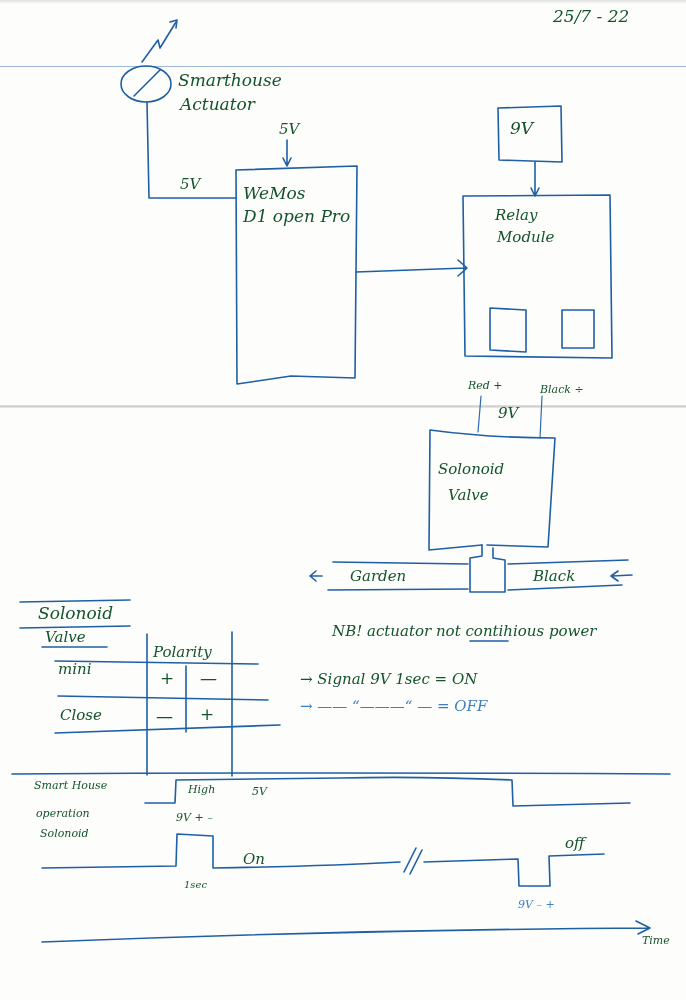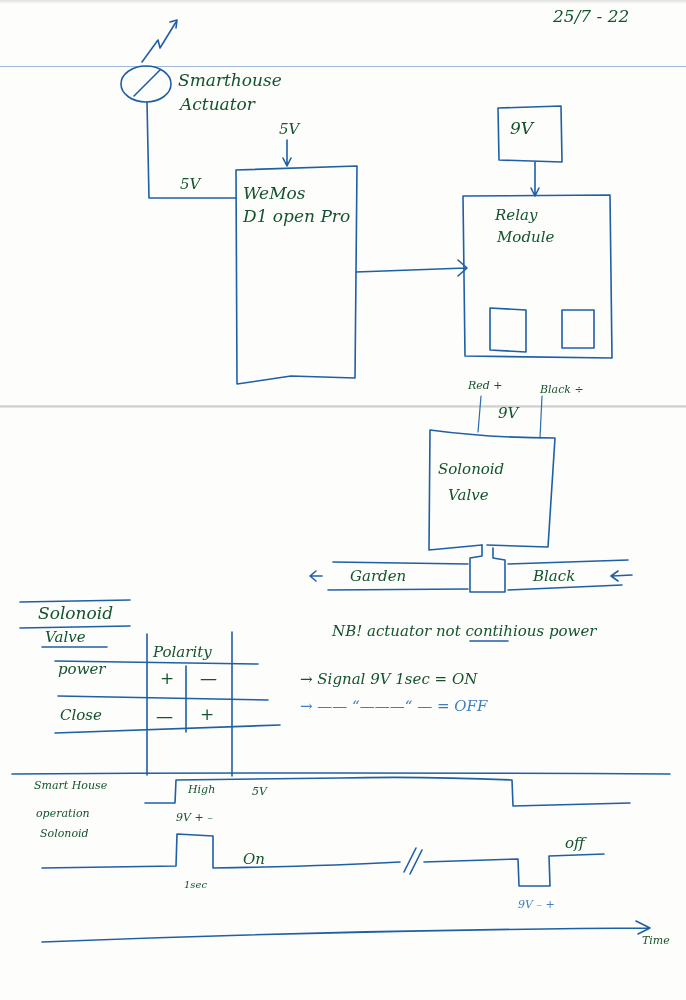--- a/index.html
+++ b/index.html
@@ -98,21 +98,21 @@
 <div class="lbl sm" style="left:540px;top:384px;">Black ÷</div>
 <div class="lbl md" style="left:498px;top:406px;">9V</div>
 <div class="lbl md" style="left:438px;top:462px;">Solonoid</div>
 <div class="lbl md" style="left:448px;top:488px;">Valve</div>
 <div class="lbl md" style="left:350px;top:569px;">Garden</div>
 <div class="lbl md" style="left:533px;top:569px;">Black</div>
 
 <div class="lbl lg" style="left:38px;top:605px;">Solonoid</div>
 <div class="lbl md" style="left:45px;top:630px;">Valve</div>
 <div class="lbl md" style="left:153px;top:645px;">Polarity</div>
-<div class="lbl md" style="left:58px;top:662px;">power</div>
+<div class="lbl md" style="left:58px;top:662px;">mini</div>
 <div class="lbl lg" style="left:160px;top:670px;">+</div>
 <div class="lbl lg" style="left:200px;top:670px;">—</div>
 <div class="lbl md" style="left:60px;top:708px;">Close</div>
 <div class="lbl lg" style="left:156px;top:708px;">—</div>
 <div class="lbl lg" style="left:200px;top:706px;">+</div>
 
 <div class="lbl md" style="left:332px;top:624px;text-align:center;">
   <span>NB! actuator</span>
   <span style="text-decoration: none;">not</span>
   <span>contihious power</span>

